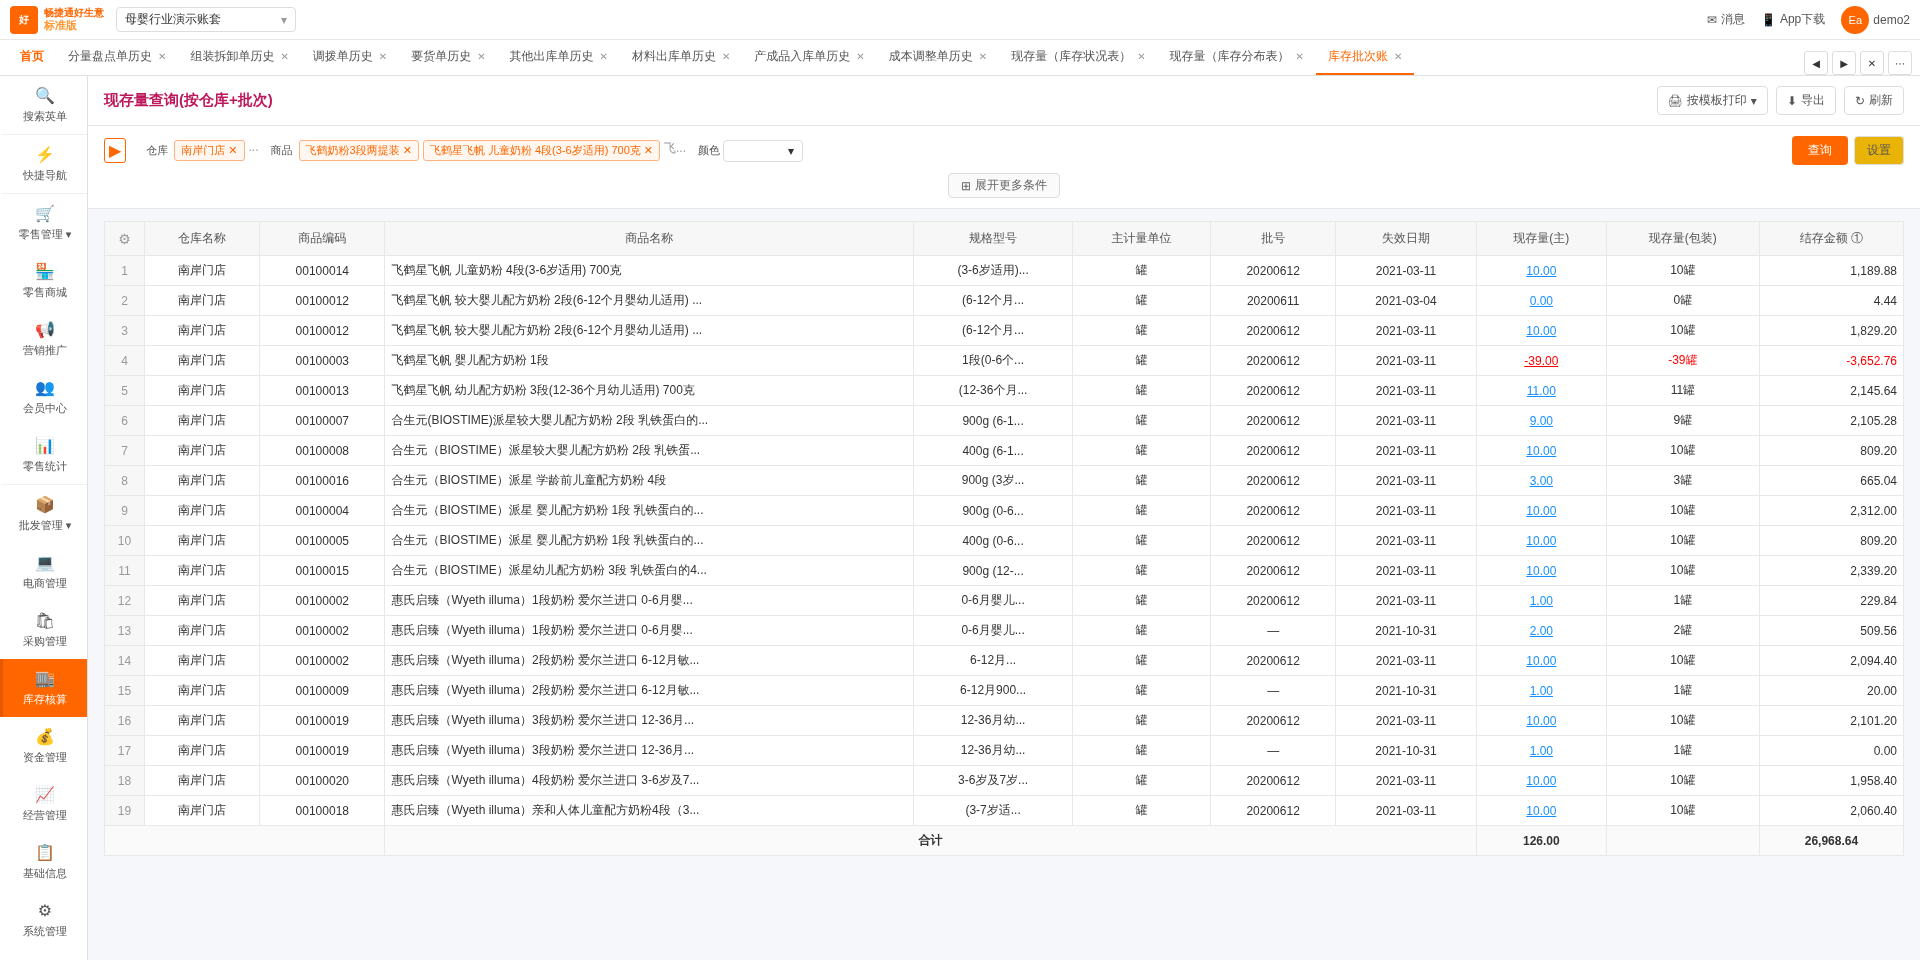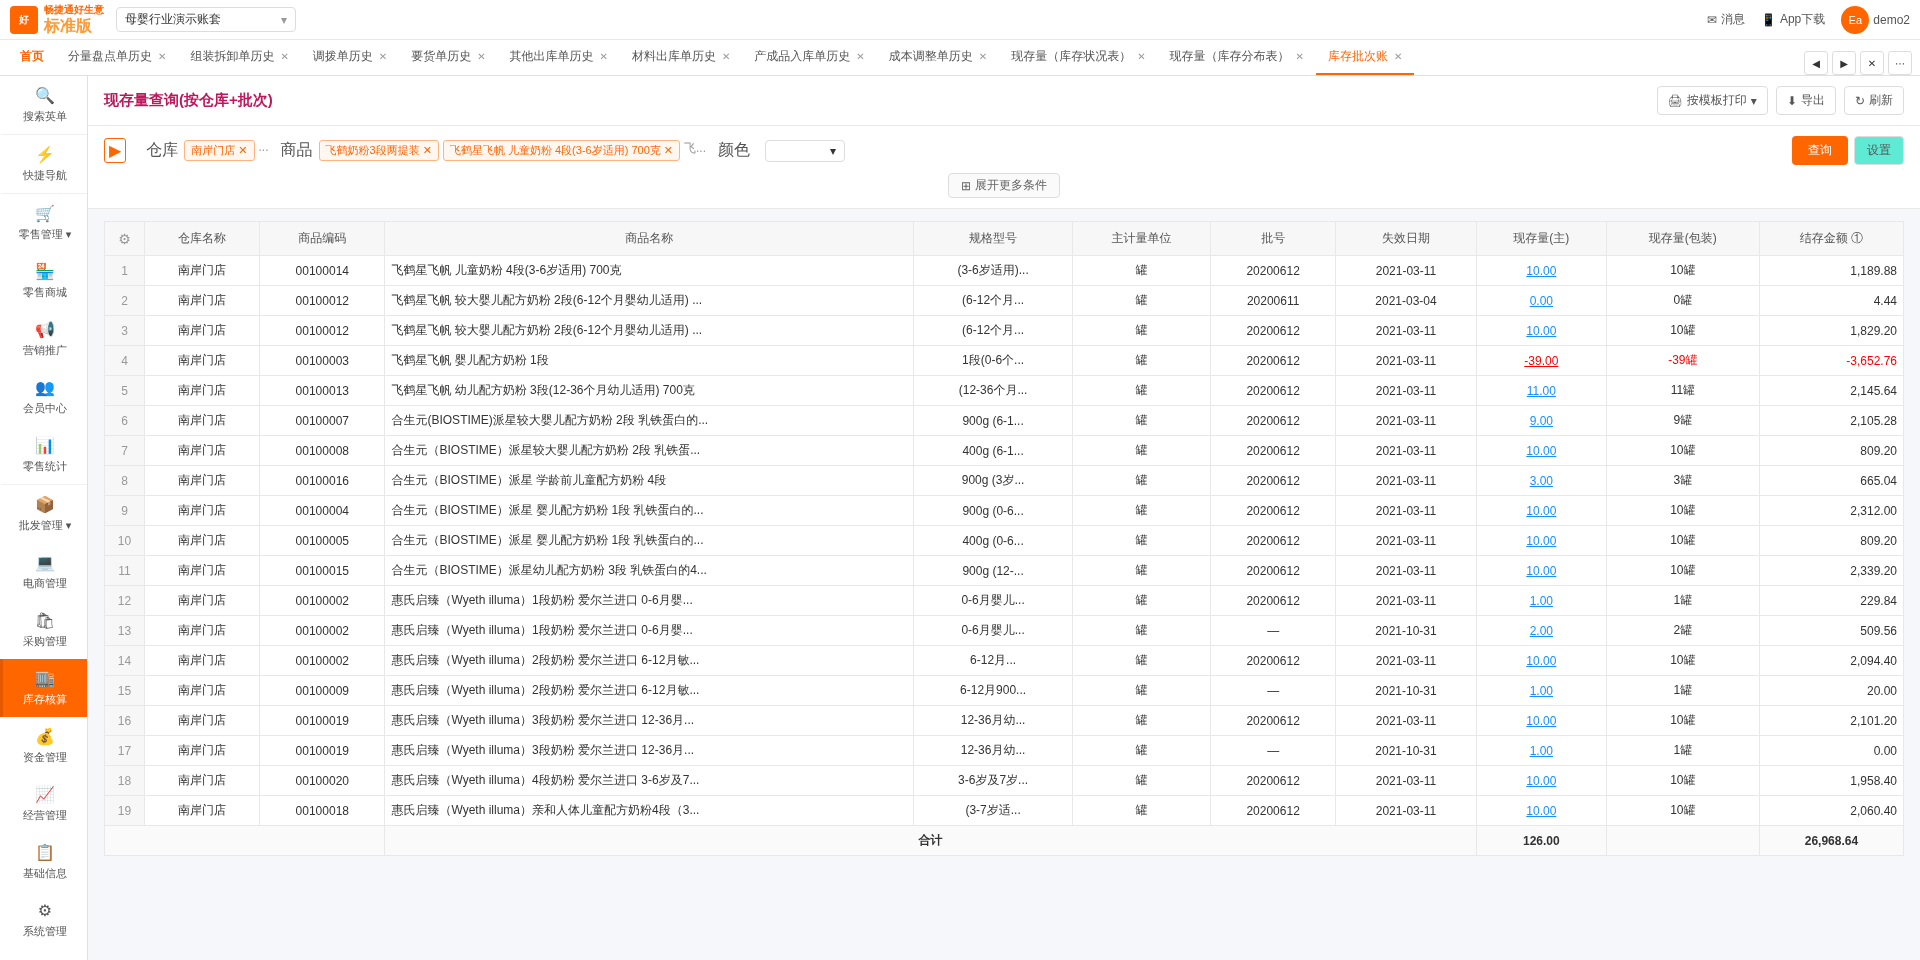--- a/index.html
+++ b/index.html
@@ -57,36 +57,36 @@
     .page-title { font-size: 15px; font-weight: bold; color: #be185d; }
     .page-actions { display: flex; gap: 8px; align-items: center; }
     .btn-print { display: flex; align-items: center; gap: 4px; border: 1px solid #ddd; border-radius: 4px; padding: 5px 10px; cursor: pointer; font-size: 12px; color: #555; background: white; }
     .btn-export { display: flex; align-items: center; gap: 4px; border: 1px solid #ddd; border-radius: 4px; padding: 5px 10px; cursor: pointer; font-size: 12px; color: #555; background: white; }
     .btn-refresh { display: flex; align-items: center; gap: 4px; border: 1px solid #ddd; border-radius: 4px; padding: 5px 10px; cursor: pointer; font-size: 12px; color: #555; background: white; }
 
     
     .filter-area { background: #fff; padding: 10px 16px; border-bottom: 1px solid #e8e8e8; }
     .filter-row { display: flex; align-items: center; gap: 12px; flex-wrap: wrap; }
     .filter-item { display: flex; align-items: center; gap: 6px; }
-    .filter-label { font-size: 16px; color: #555; white-space: nowrap; }
+    .filter-label { font-size: 11px; color: #555; white-space: nowrap; }
     .filter-tag-group { display: flex; gap: 4px; flex-wrap: wrap; min-width: 80px; }
     .filter-tag {
       display: flex; align-items: center; gap: 3px; background: #fff7f0; border: 1px solid #ffb380;
       border-radius: 3px; padding: 2px 6px; font-size: 11px; color: #ff6600;
     }
     .filter-tag .remove { cursor: pointer; color: #ff6600; }
     .filter-dots { color: #999; cursor: pointer; }
     .filter-expand { display: flex; align-items: center; justify-content: center; margin-top: 8px; }
     .expand-btn { display: flex; align-items: center; gap: 4px; color: #666; font-size: 12px; cursor: pointer; border: 1px solid #ddd; border-radius: 4px; padding: 3px 12px; background: #fafafa; }
 
     .btn-query { background: #ff6600; color: white; border: none; border-radius: 4px; padding: 6px 16px; cursor: pointer; font-size: 12px; }
-    .btn-setting { background: #5eead4; color: #555; border: 1px solid #ddd; border-radius: 4px; padding: 5px 12px; cursor: pointer; font-size: 12px; text-align: right; }
+    .btn-setting { background: #eab308; color: #555; border: 1px solid #ddd; border-radius: 4px; padding: 5px 12px; cursor: pointer; font-size: 12px; text-align: right; }
     .filter-expand-arrow { color: #ff6600; cursor: pointer; font-size: 16px; border: 1px solid #ff6600; border-radius: 3px; padding: 2px 4px; margin-right: 8px; }
 
-    .color-filter { display: flex; align-items: center; gap: 15px; }
+    .color-filter { display: flex; align-items: center; gap: 3px; }
     .color-dropdown { border: 1px solid #ddd; border-radius: 4px; padding: 3px 8px; font-size: 12px; cursor: pointer; display: flex; align-items: center; gap: 4px; min-width: 80px; }
 
     
     .table-container { padding: 12px 16px; }
     .data-table { width: 100%; border-collapse: collapse; background: white; }
     .data-table th {
       background: #f7f7f7; border: 1px solid #e8e8e8; padding: 8px 6px;
       font-size: 12px; color: #555; font-weight: normal; text-align: center; white-space: nowrap;
     }
     .data-table td {
@@ -105,21 +105,21 @@
     ::-webkit-scrollbar-track { background: #f5f5f5; }
   </style>
 </head>
 <body>
 
 <div class="top-bar">
   <div class="logo-area">
     <div class="logo-icon">好</div>
     <div style="display:flex;flex-direction:column;line-height:1.2">
       <span style="font-size:10px;color:#ff6600;font-weight:bold">畅捷通好生意</span>
-      <span style="font-size:16px;color:#ff9933">标准版</span>
+      <span style="font-size:11px;color:#ff9933">标准版</span>
     </div>
   </div>
   <div class="store-selector">
     <span>母婴行业演示账套</span>
     <span style="color:#999;margin-left:auto">▾</span>
   </div>
   <div class="top-actions">
     <div class="top-action-item">
       <span>✉</span>
       <span>消息</span>

